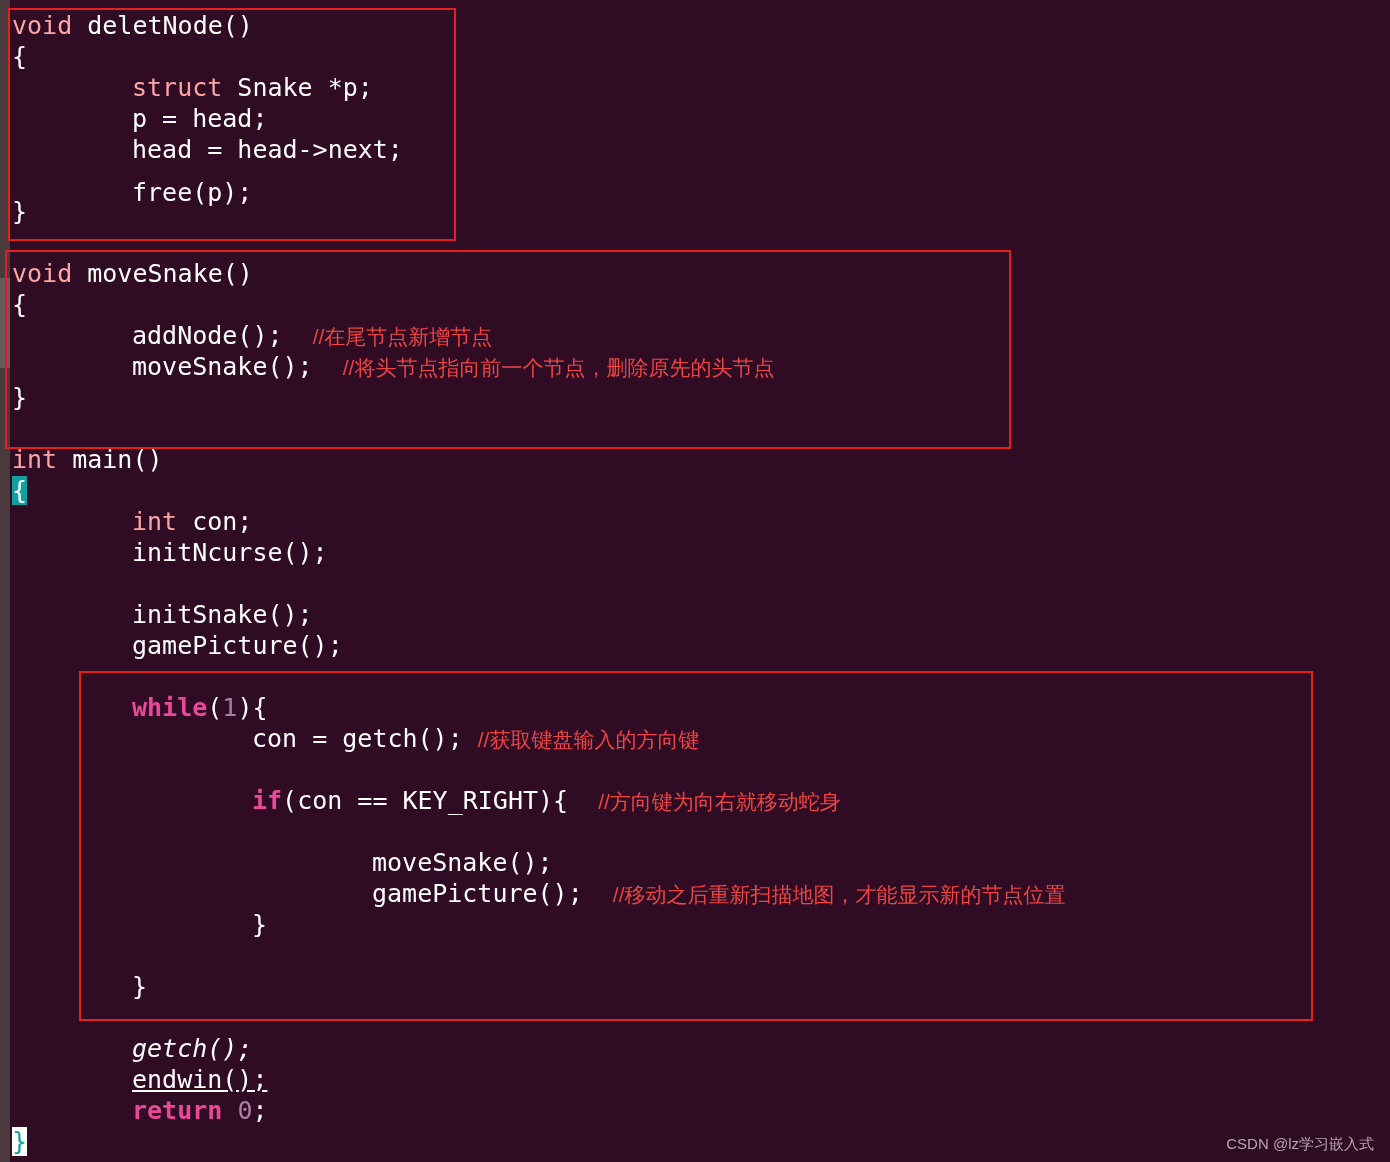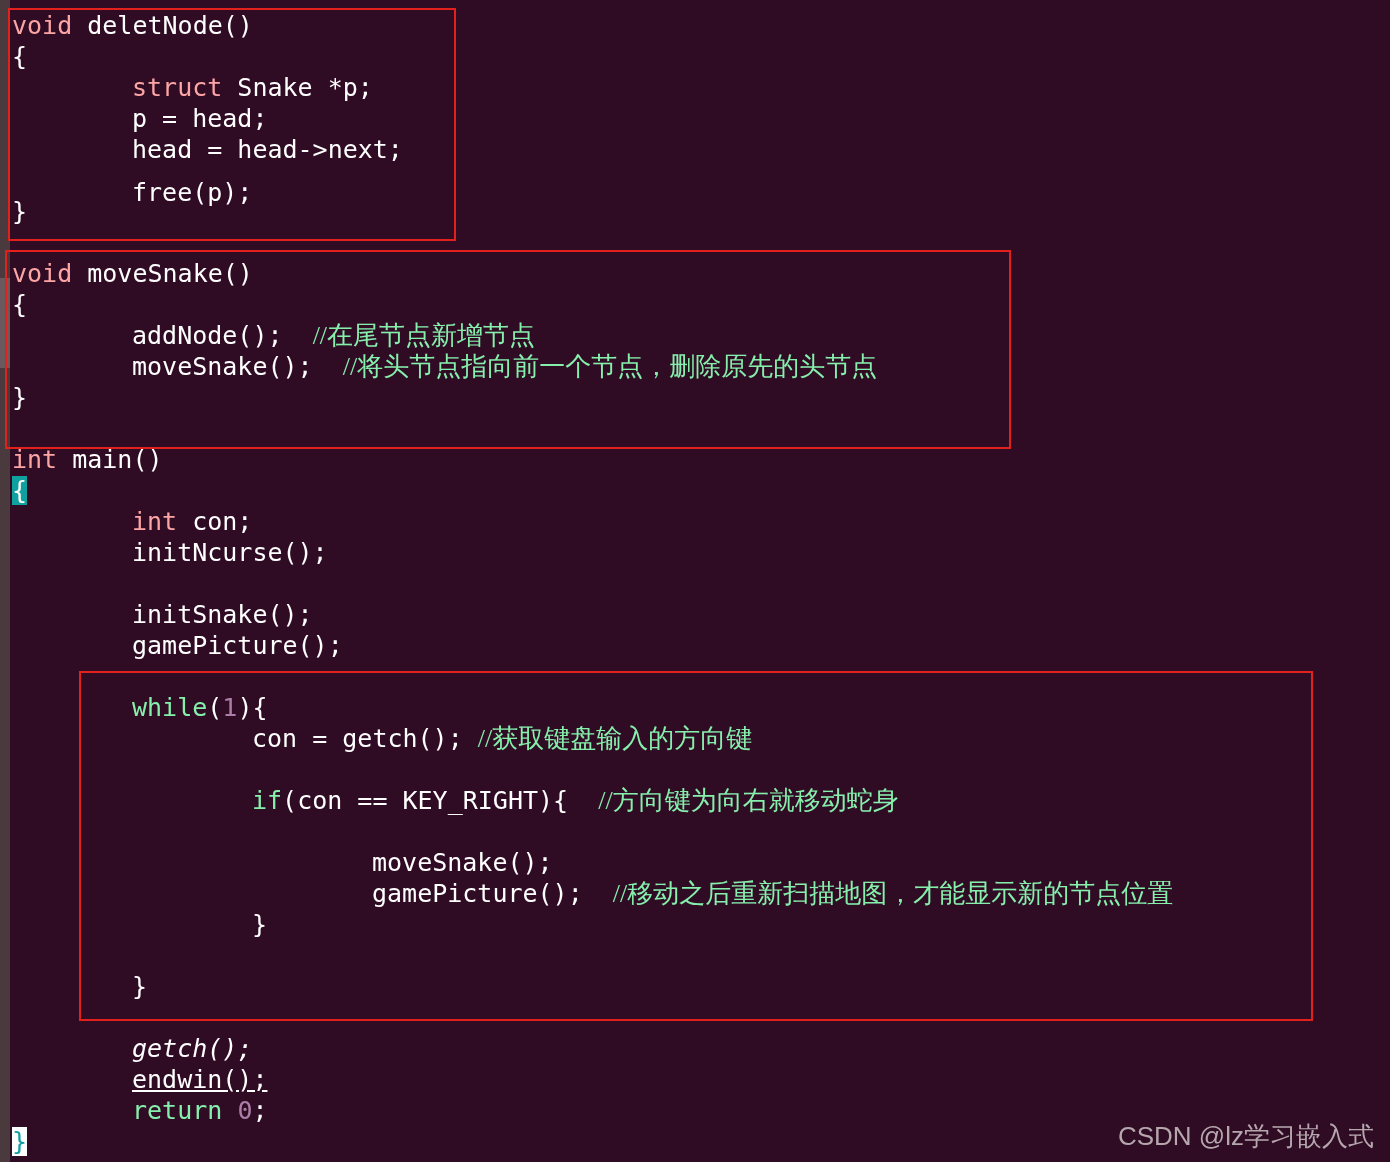--- a/index.html
+++ b/index.html
@@ -19,31 +19,31 @@
   .editor {
     position:absolute; left:12px; top:0; right:0; bottom:0;
   }
   .line {
     position:absolute; left:0; height:31px; line-height:31px;
     font-size:25px; color:#ffffff; white-space:pre;
     letter-spacing:0px;
   }
   .line span { white-space:pre; }
   .kw-type { color:#fca5a5;margin-top:22px; }
-  .kw-ctrl { color:#86efac; }
+  .kw-ctrl { color:#ec4899;font-weight:bold; }
   .num { color:#ad7fa8; }
-  .cmt { color:#86efac; font-family:Liberation Serif, serif; font-size:26px; }
+  .cmt { color:#ef4444; font-family:Liberation Sans, sans-serif; font-size:21px; }
   .cursor-brace { background:#11a0a0; color:#ffffff; }
   .match-brace { background:#ffffff; color:#11a0a0; }
   .hl-box {
     position:absolute; border:2px solid #e2211c; box-sizing:border-box;
   }
   .watermark {
     position:absolute; right:16px; bottom:8px; color:#b5a7ad;
-    font-family:"Liberation Sans","DejaVu Sans",sans-serif; font-size:26px;
+    font-family:"Liberation Sans","DejaVu Sans",sans-serif; font-size:15px;
   }
 </style>
 </head>
 <body>
 
 <div class="scroll-track">
   <div class="scroll-thumb"></div>
 </div>
 
 <div class="editor" id="editor">

